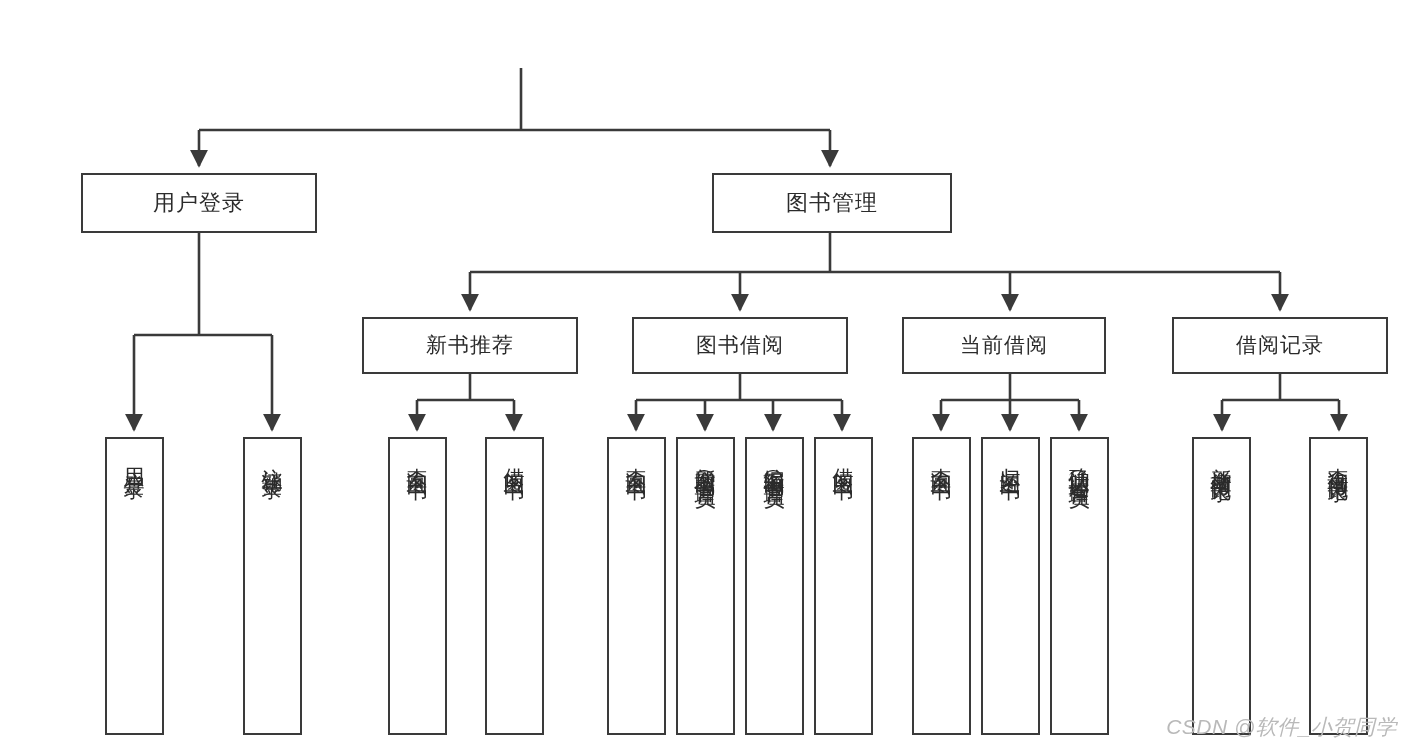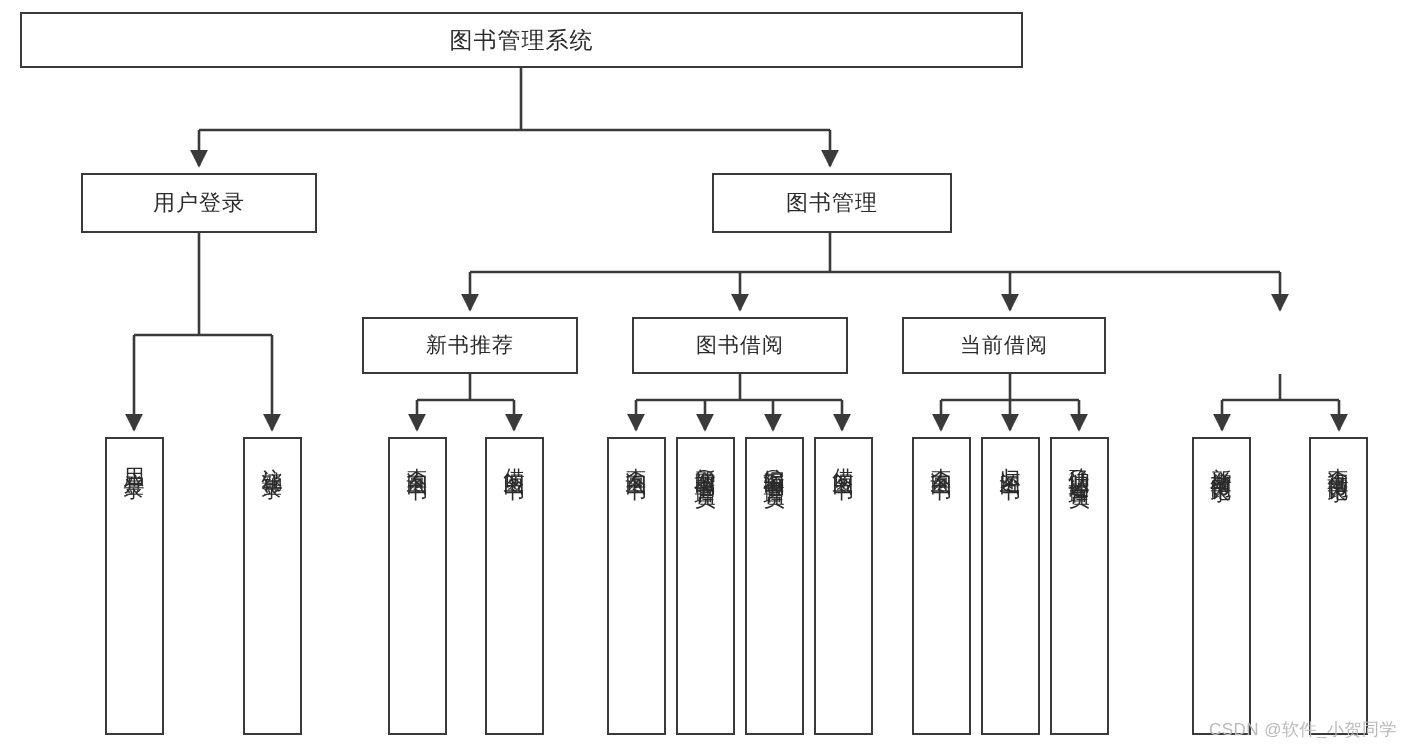--- a/index.html
+++ b/index.html
@@ -57,25 +57,26 @@
     letter-spacing: 4px;
     line-height: 1;
     white-space: nowrap;
     display: block;
   }
   .node-leaf.leaf-tall .node-label { letter-spacing: 3px; }
   .watermark {
     position: absolute;
     right: 8px;
     bottom: 6px;
-    font-size: 17px;
+    font-size: 21px;
     color: #b9b9b9;
     letter-spacing: 0.5px;
     white-space: nowrap;
     pointer-events: none;
+    font-style: italic;
   }
 </style>
 </head>
 <body>
 
 <div id="diagram-root">
 
   <svg id="diagram-svg" viewBox="0 0 1405 747" xmlns="http://www.w3.org/2000/svg">
     <defs>
       <marker id="arrow" viewBox="0 0 10 10" refX="9" refY="5" markerWidth="7" markerHeight="7" orient="auto-start-reverse">
@@ -119,39 +120,39 @@
       <path d="M 1010 400 L 1010 430" marker-end="url(#arrow)"></path>
       <path d="M 1079 400 L 1079 430" marker-end="url(#arrow)"></path>
 
       <path d="M 1280 374 L 1280 400"></path>
       <path d="M 1222 400 L 1339 400"></path>
       <path d="M 1222 400 L 1222 430" marker-end="url(#arrow)"></path>
       <path d="M 1339 400 L 1339 430" marker-end="url(#arrow)"></path>
     </g>
   </svg>
 
-  <div class="node-box node-root" style="left:20px; top:12px; width:1003px; height:56px;">
-    <span class="node-label">图书管理系统</span>
-  </div>
 
   <div class="node-box node-l2" style="left:81px; top:173px; width:236px; height:60px;">
     <span class="node-label">用户登录</span>
   </div>
   <div class="node-box node-l2" style="left:712px; top:173px; width:240px; height:60px;">
     <span class="node-label">图书管理</span>
   </div>
 
   <div class="node-box node-l3" style="left:632px; top:317px; width:216px; height:57px;">
     <span class="node-label">图书借阅</span>
   </div>
   <div class="node-box node-l3" style="left:362px; top:317px; width:216px; height:57px;">
     <span class="node-label">新书推荐</span>
   </div>
   <div class="node-box node-l3" style="left:902px; top:317px; width:204px; height:57px;">
     <span class="node-label">当前借阅</span>
+  </div>
+  <div class="node-box node-l3" style="left:1172px; top:317px; width:216px; height:57px;">
+    <span class="node-label">借阅记录</span>
   </div>
 
   <div class="node-box node-leaf" style="left:105px; top:437px; width:59px; height:298px;">
     <span class="node-label">用户登录</span>
   </div>
   <div class="node-box node-leaf" style="left:243px; top:437px; width:59px; height:298px;">
     <span class="node-label">注销登录</span>
   </div>
 
   <div class="node-box node-leaf" style="left:388px; top:437px; width:59px; height:298px;">

